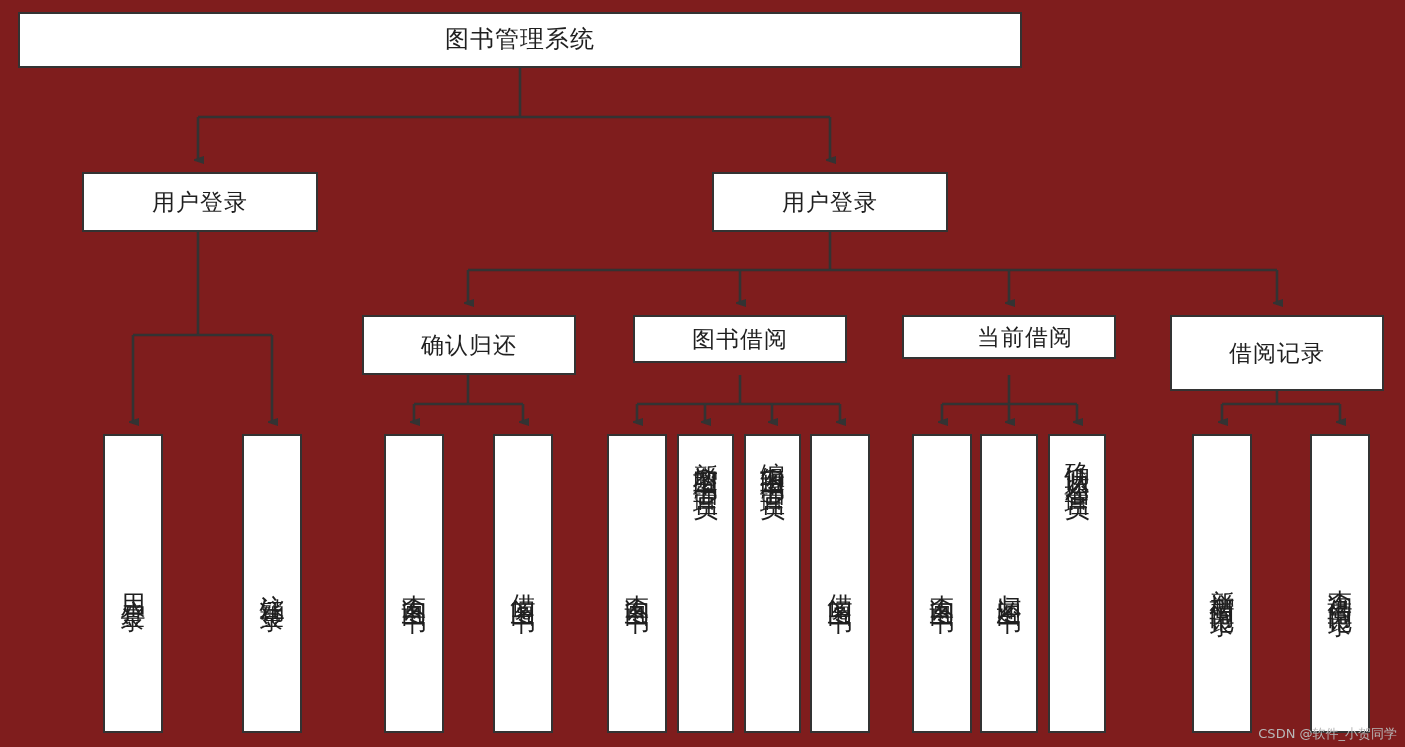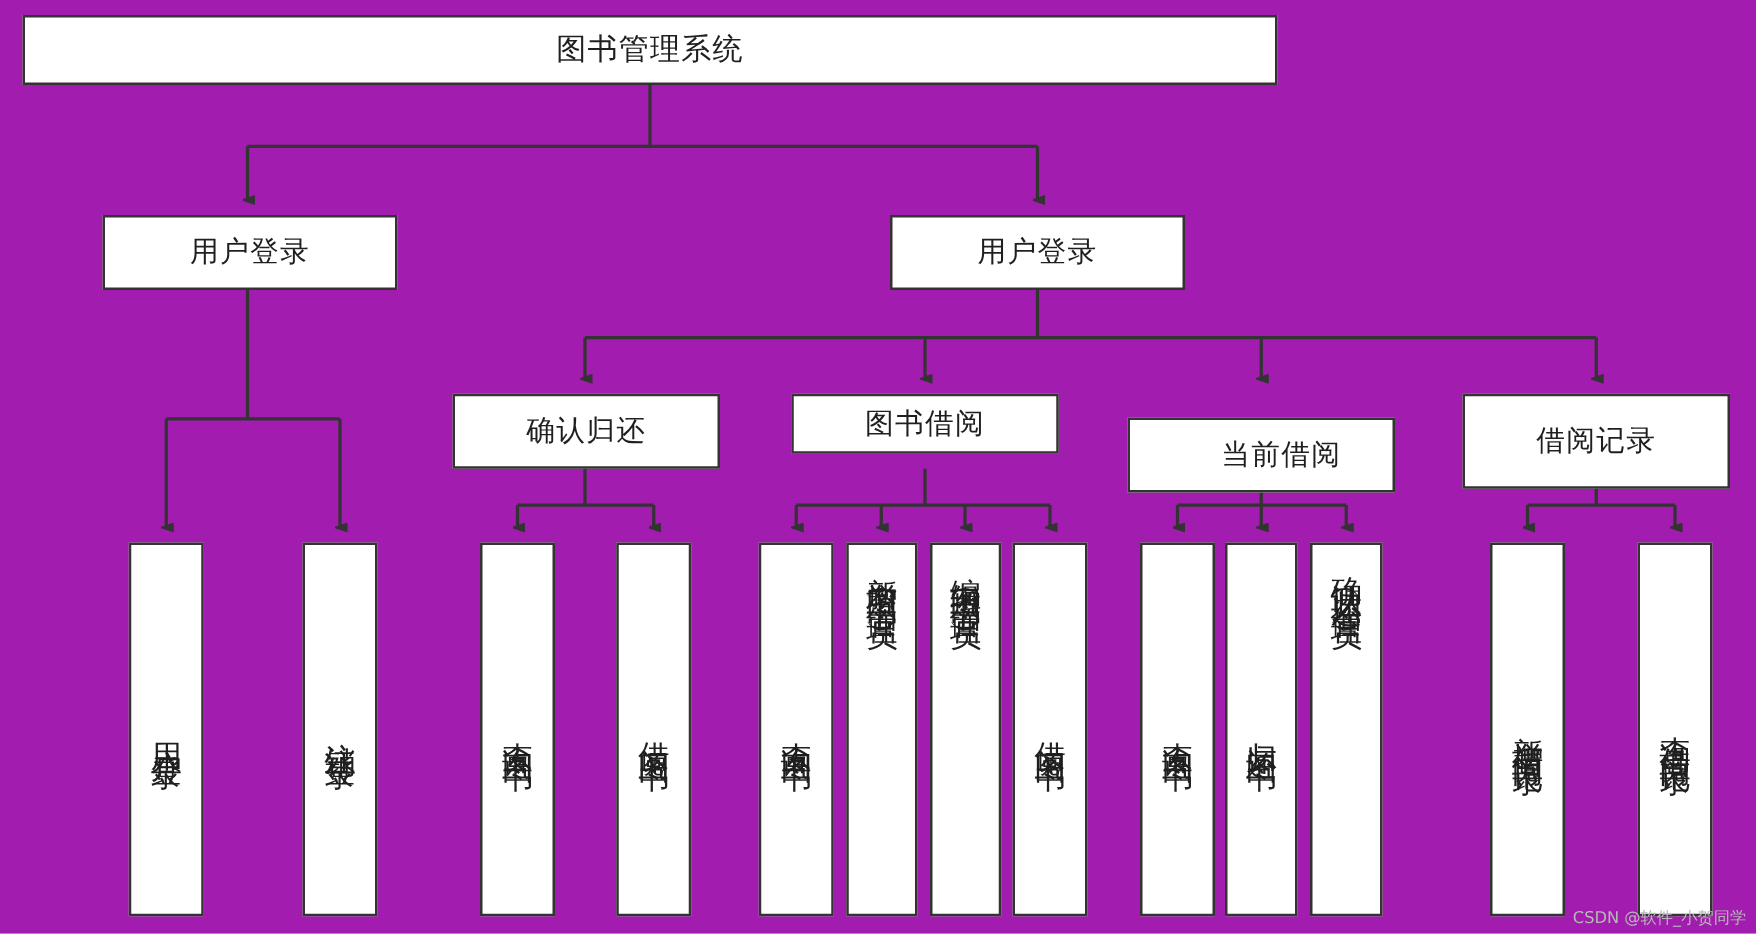--- a/index.html
+++ b/index.html
@@ -7,21 +7,21 @@
     padding: 0;
     background: #ffffff;
   }
   body {
     font-family: "DejaVu Sans", "Liberation Sans", sans-serif;
   }
   #canvas {
     position: relative;
     width: 1405px;
     height: 747px;
-    background: #a21caf;
+    background: #7f1d1d;
     overflow: hidden;
   }
   svg.wires {
     position: absolute;
     left: 0;
     top: 0;
     width: 1405px;
     height: 747px;
     pointer-events: none;
   }
@@ -142,21 +142,21 @@
   <div class="node h" style="left:712px; top:172px; width:236px; height:60px;">
     <span class="node-label">用户登录</span>
   </div>
 
   <div class="node h" style="left:362px; top:315px; width:214px; height:60px;">
     <span class="node-label">确认归还</span>
   </div>
   <div class="node h" style="left:633px; top:315px; width:214px; height:48px;">
     <span class="node-label">图书借阅</span>
   </div>
-  <div class="node h" style="left:902px; top:334px; width:214px; height:60px;padding-left:32px;">
+  <div class="node h" style="left:902px; top:315px; width:214px; height:44px;padding-left:32px;">
     <span class="node-label">当前借阅</span>
   </div>
   <div class="node h" style="left:1170px; top:315px; width:214px; height:76px;">
     <span class="node-label">借阅记录</span>
   </div>
 
   <div class="node v centered" style="left:103px; top:434px; width:60px; height:299px;">
     <span class="node-label">用户登录</span>
   </div>
   <div class="node v centered" style="left:242px; top:434px; width:60px; height:299px;">

